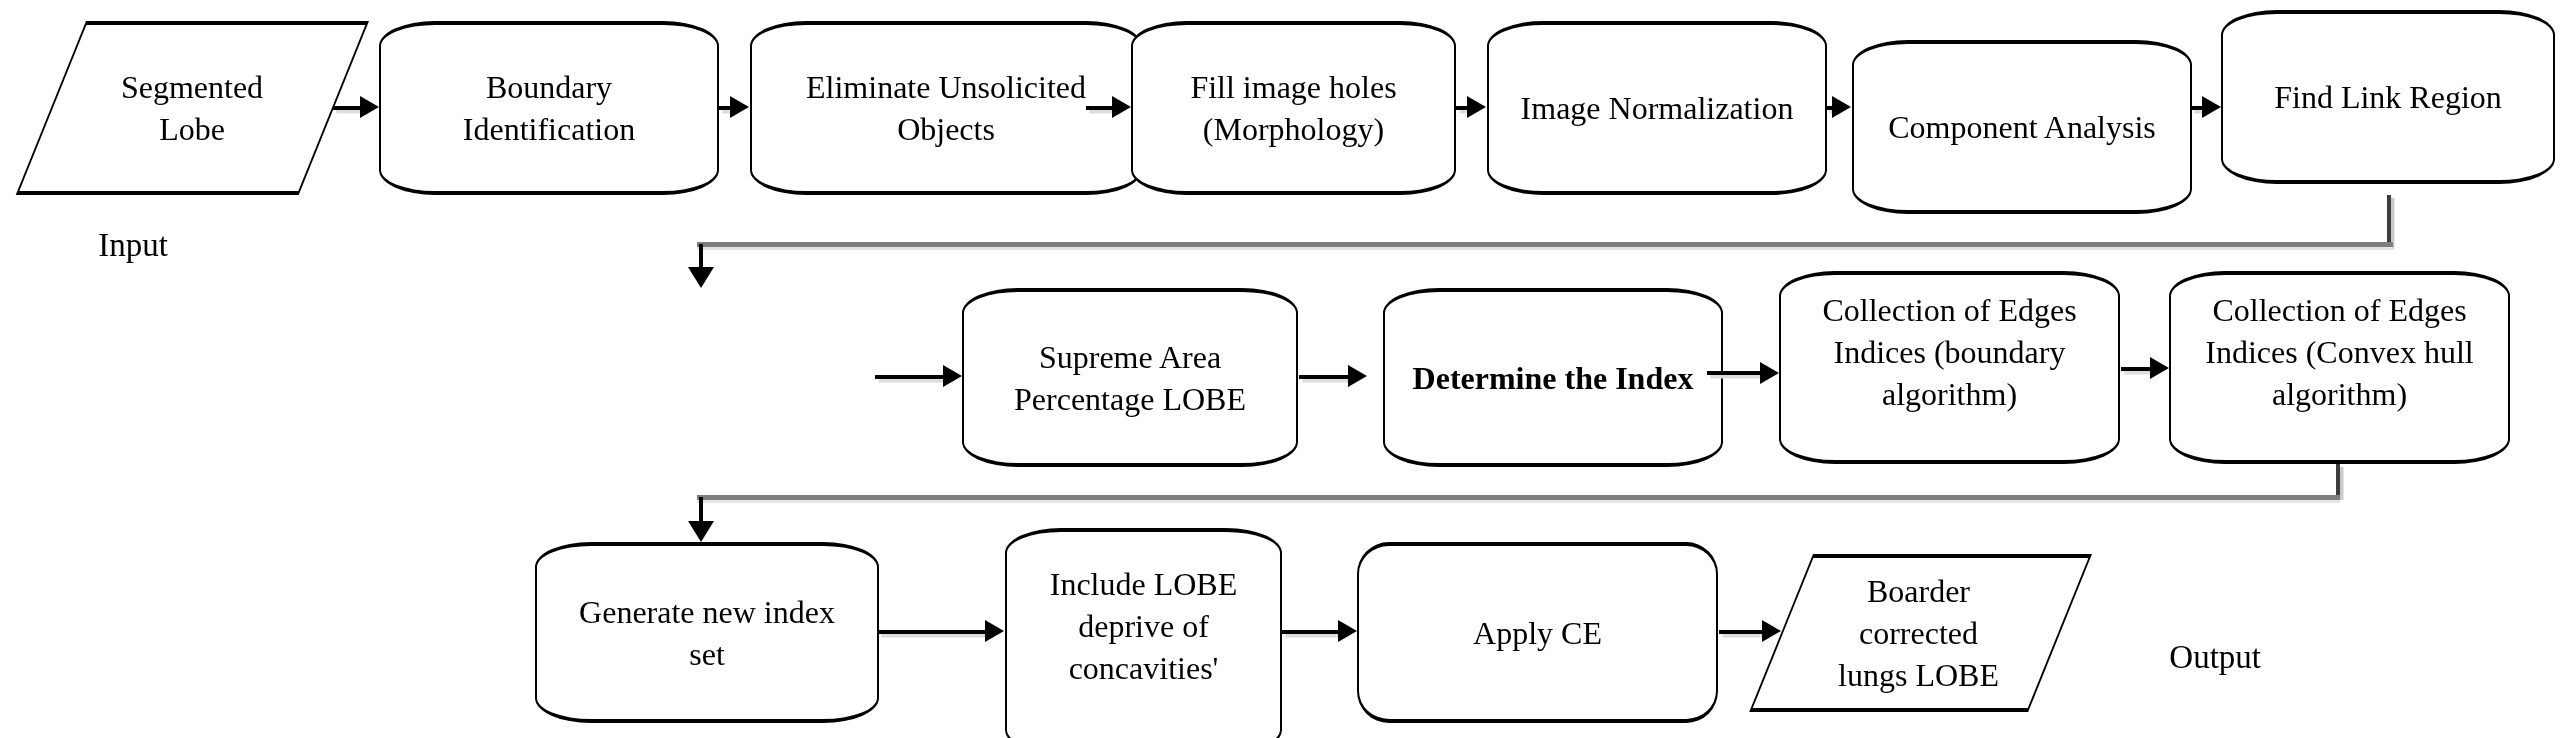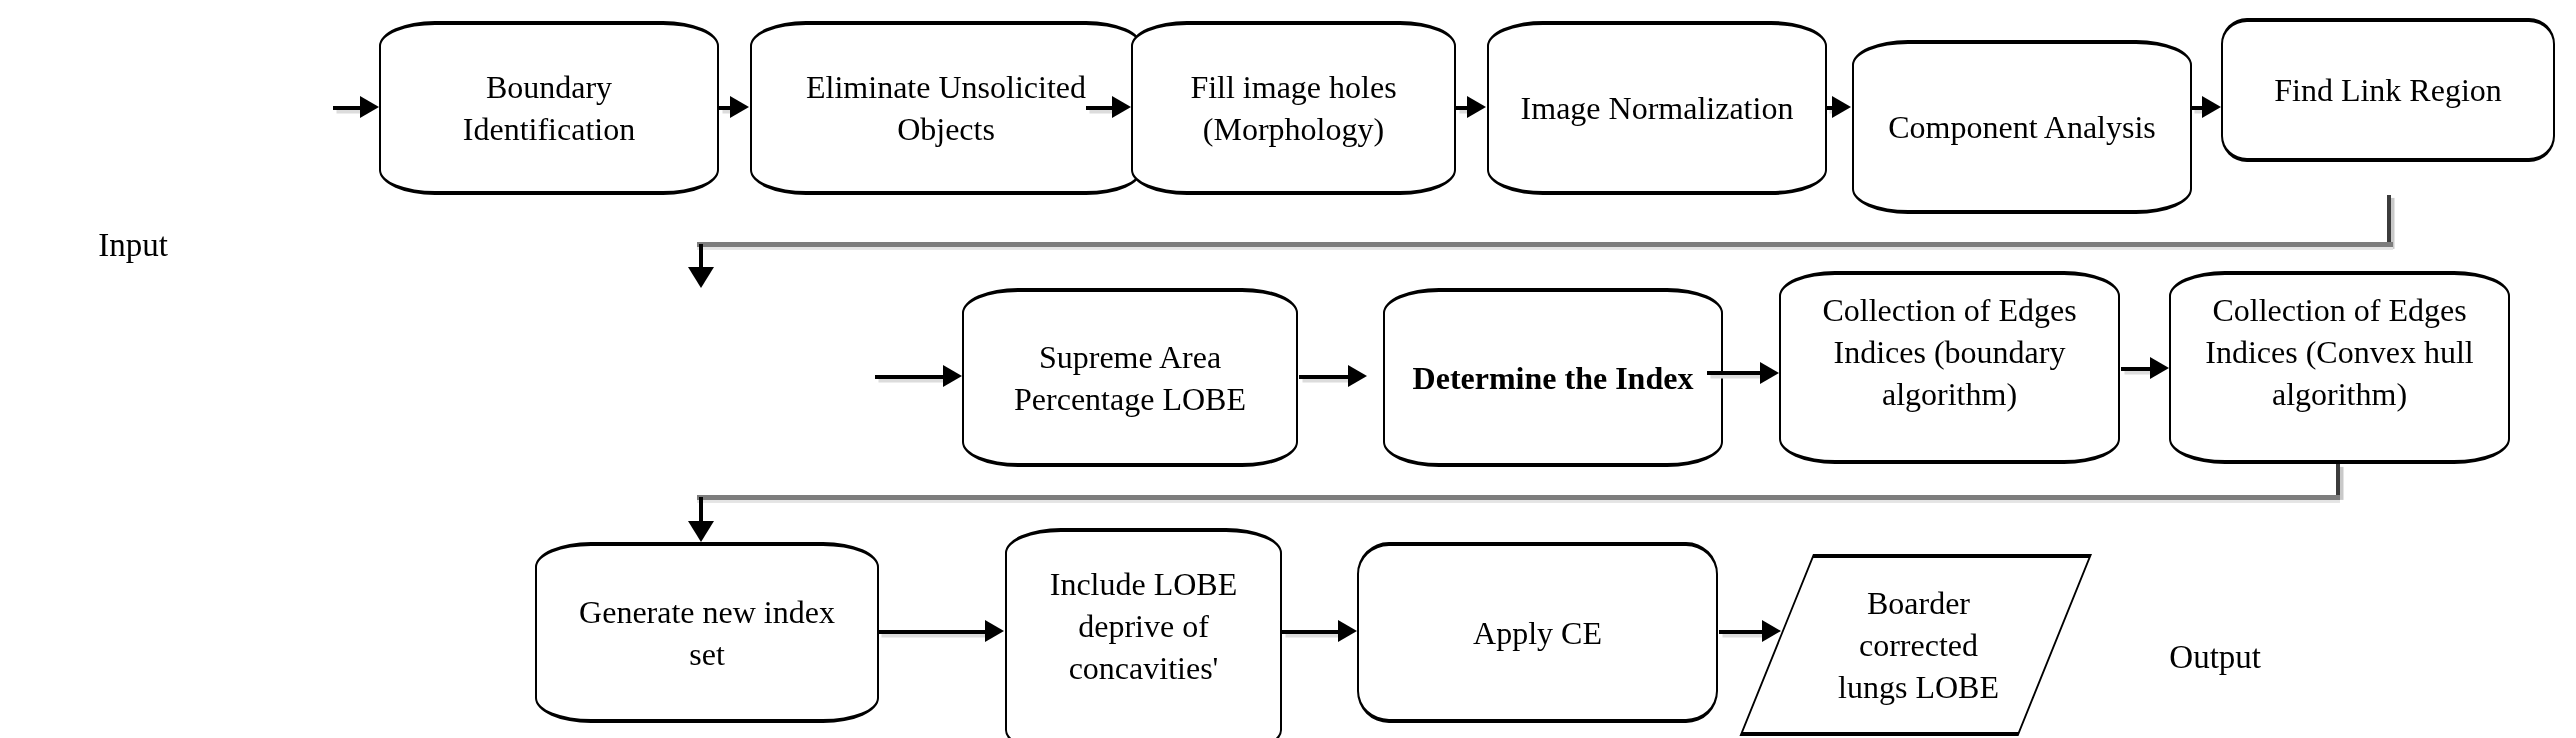--- a/index.html
+++ b/index.html
@@ -24,39 +24,44 @@
          border-right:13px solid transparent;border-top:21px solid #000;}
   .seg-gray{position:absolute;height:5.3px;background:#7d7d7d;box-shadow:0 2.9px 0 #e4e4e4;}
   .seg-vdark{position:absolute;width:4.1px;background:#3c3c3c;box-shadow:3.5px 2.9px 0 #c9c9c9;}
   .seg-vblack{position:absolute;width:3.5px;background:#000;}
 </style>
 </head>
 <body>
 
 <div id="canvas">
 
+  <div class="pgram" style="left:86px;top:21px;width:283px;height:174px;">
+    <div class="shape"></div>
+    <div class="plbl" style="left:-71px;right:0;">Segmented
+Lobe</div>
+  </div>
   <div class="node" style="left:379px;top:21px;width:340px;height:174px;">
     <div class="lbl">Boundary
 Identification</div>
   </div>
   <div class="node" style="left:750px;top:21px;width:392px;height:174px;">
     <div class="lbl">Eliminate Unsolicited
 Objects</div>
   </div>
   <div class="node" style="left:1131px;top:21px;width:325px;height:174px;">
     <div class="lbl">Fill image holes
 (Morphology)</div>
   </div>
   <div class="node" style="left:1487px;top:21px;width:340px;height:174px;">
     <div class="lbl">Image Normalization</div>
   </div>
   <div class="node" style="left:1852px;top:21px;width:340px;height:174px;margin-top:19px;">
     <div class="lbl">Component Analysis</div>
   </div>
-  <div class="node" style="left:2221px;top:18px;width:334px;height:144px;border-radius:26px;">
+  <div class="node" style="left:2221px;top:10px;width:334px;height:174px;">
     <div class="lbl">Find Link Region</div>
   </div>
   <div class="flabel" style="left:53px;top:227px;width:82px;">Input</div>
 
   <div>
     <div class="hline" style="left:333px;top:106px;width:27px;"></div>
     <div class="rhead" style="left:360px;top:96px;"></div>
   </div>
   <div>
     <div class="hline" style="left:719px;top:106px;width:13px;"></div>
@@ -133,21 +138,21 @@
 set</div>
   </div>
   <div class="node text-high" style="left:1005px;top:520px;width:277px;height:227px;margin-top:8px;">
     <div class="lbl">Include LOBE
 deprive of
 concavities'</div>
   </div>
   <div class="node" style="left:1357px;top:542px;width:361px;height:181px;border-radius:32px;">
     <div class="lbl">Apply CE</div>
   </div>
-  <div class="pgram" style="left:1813px;top:554px;width:279px;height:182px;">
+  <div class="pgram" style="left:1813px;top:554px;width:279px;height:158px;">
     <div class="shape"></div>
     <div class="plbl" style="left:-68px;right:0;">Boarder
 corrected
 lungs LOBE</div>
   </div>
   <div class="flabel" style="left:2104px;top:639px;width:118px;text-align:right;">Output</div>
 
   <div>
     <div class="hline" style="left:878px;top:630px;width:107px;"></div>
     <div class="rhead" style="left:985px;top:620px;"></div>

